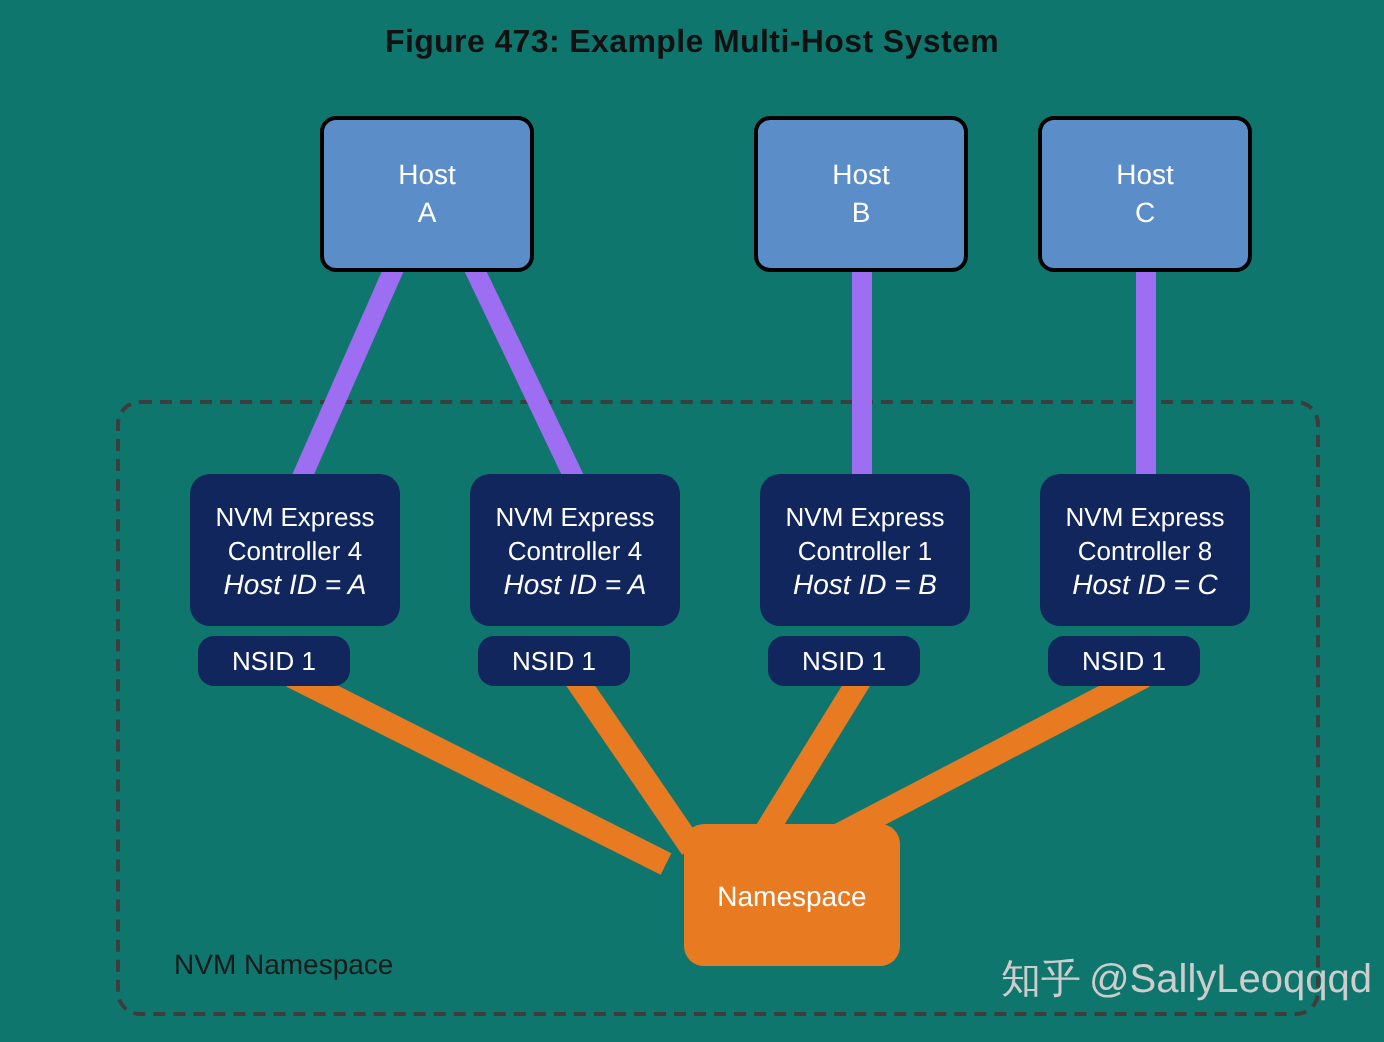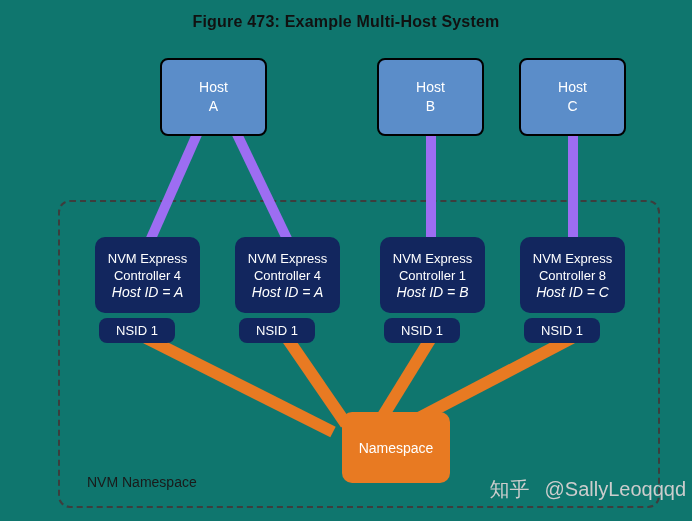--- a/index.html
+++ b/index.html
@@ -130,21 +130,21 @@
 
   
   .watermark {
     position: absolute;
     right: 6px;
     bottom: 18px;
     font-size: 20px;
     color: #cdcdcd;
     white-space: nowrap;
   }
-  .watermark .brand { margin-right: 15px; }
+  .watermark .brand { margin-right: 4px; }
 </style>
 </head>
 <body>
 
 <div class="canvas">
 
   <div class="fig-title">Figure 473: Example Multi-Host System</div>
 
   <div class="subsystem">
     <div class="subsystem-label">NVM Namespace</div>

